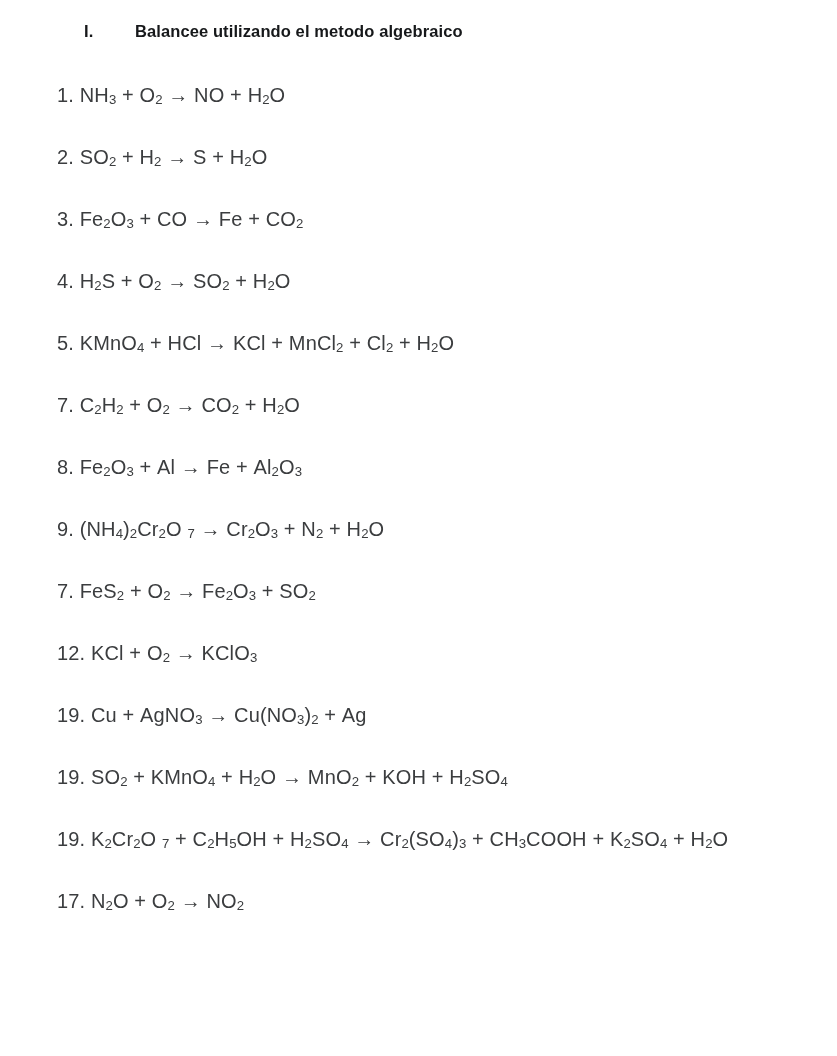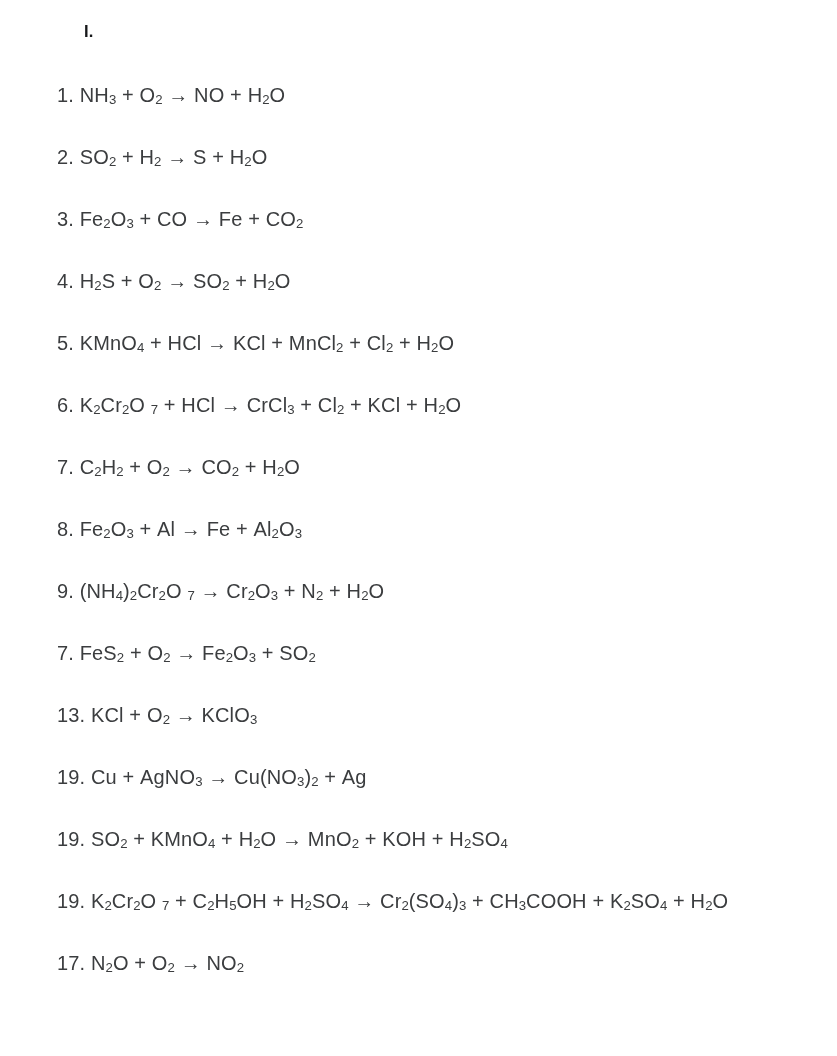--- a/index.html
+++ b/index.html
@@ -66,33 +66,33 @@
     letter-spacing: 0;
   }
 </style>
 </head>
 <body>
 
 <div class="page">
 
   <div class="heading">
     <span class="heading-marker">I.</span>
+    <span class="heading-text">Balancee utilizando el metodo algebraico</span>
   </div>
 
   <div class="eq-list">
       <div class="eq-item"><span class="eq-text">1.</span><span>&nbsp;</span><span class="eq-text">NH<sub>3</sub>&nbsp;+&nbsp;O<sub>2</sub>&nbsp;→&nbsp;NO&nbsp;+&nbsp;H<sub>2</sub>O</span></div>
       <div class="eq-item"><span class="eq-text">2.</span><span>&nbsp;</span><span class="eq-text">SO<sub>2</sub>&nbsp;+&nbsp;H<sub>2</sub>&nbsp;→&nbsp;S&nbsp;+&nbsp;H<sub>2</sub>O</span></div>
       <div class="eq-item"><span class="eq-text">3.</span><span>&nbsp;</span><span class="eq-text">Fe<sub>2</sub>O<sub>3</sub>&nbsp;+&nbsp;CO&nbsp;→&nbsp;Fe&nbsp;+&nbsp;CO<sub>2</sub></span></div>
       <div class="eq-item"><span class="eq-text">4.</span><span>&nbsp;</span><span class="eq-text">H<sub>2</sub>S&nbsp;+&nbsp;O<sub>2</sub>&nbsp;→&nbsp;SO<sub>2</sub>&nbsp;+&nbsp;H<sub>2</sub>O</span></div>
       <div class="eq-item"><span class="eq-text">5.</span><span>&nbsp;</span><span class="eq-text">KMnO<sub>4</sub>&nbsp;+&nbsp;HCl&nbsp;→&nbsp;KCl&nbsp;+&nbsp;MnCl<sub>2</sub>&nbsp;+&nbsp;Cl<sub>2</sub>&nbsp;+&nbsp;H<sub>2</sub>O</span></div>
-      <div class="eq-item"><span class="eq-text">6.</span><span>&nbsp;</span><span class="eq-text">K<sub>2</sub>Cr<sub>2</sub>O&nbsp;<sub>7</sub>&nbsp;+&nbsp;HCl&nbsp;→&nbsp;CrCl<sub>3</sub>&nbsp;+&nbsp;Cl<sub>2</sub>&nbsp;+&nbsp;KCl&nbsp;+&nbsp;H<sub>2</sub>O</span></div>
       <div class="eq-item"><span class="eq-text">7.</span><span>&nbsp;</span><span class="eq-text">C<sub>2</sub>H<sub>2</sub>&nbsp;+&nbsp;O<sub>2</sub>&nbsp;→&nbsp;CO<sub>2</sub>&nbsp;+&nbsp;H<sub>2</sub>O</span></div>
       <div class="eq-item"><span class="eq-text">8.</span><span>&nbsp;</span><span class="eq-text">Fe<sub>2</sub>O<sub>3</sub>&nbsp;+&nbsp;Al&nbsp;→&nbsp;Fe&nbsp;+&nbsp;Al<sub>2</sub>O<sub>3</sub></span></div>
       <div class="eq-item"><span class="eq-text">9.</span><span>&nbsp;</span><span class="eq-text">(NH<sub>4</sub>)<sub>2</sub>Cr<sub>2</sub>O&nbsp;<sub>7</sub>&nbsp;→&nbsp;Cr<sub>2</sub>O<sub>3</sub>&nbsp;+&nbsp;N<sub>2</sub>&nbsp;+&nbsp;H<sub>2</sub>O</span></div>
       <div class="eq-item"><span class="eq-text">7.</span><span>&nbsp;</span><span class="eq-text">FeS<sub>2</sub>&nbsp;+&nbsp;O<sub>2</sub>&nbsp;→&nbsp;Fe<sub>2</sub>O<sub>3</sub>&nbsp;+&nbsp;SO<sub>2</sub></span></div>
-      <div class="eq-item"><span class="eq-text">13.</span><span>&nbsp;</span><span class="eq-text">KCl&nbsp;+&nbsp;O<sub>2</sub>&nbsp;→&nbsp;KClO<sub>3</sub></span></div>
+      <div class="eq-item"><span class="eq-text">12.</span><span>&nbsp;</span><span class="eq-text">KCl&nbsp;+&nbsp;O<sub>2</sub>&nbsp;→&nbsp;KClO<sub>3</sub></span></div>
       <div class="eq-item"><span class="eq-text">19.</span><span>&nbsp;</span><span class="eq-text">Cu&nbsp;+&nbsp;AgNO<sub>3</sub>&nbsp;→&nbsp;Cu(NO<sub>3</sub>)<sub>2</sub>&nbsp;+&nbsp;Ag</span></div>
       <div class="eq-item"><span class="eq-text">19.</span><span>&nbsp;</span><span class="eq-text">SO<sub>2</sub>&nbsp;+&nbsp;KMnO<sub>4</sub>&nbsp;+&nbsp;H<sub>2</sub>O&nbsp;→&nbsp;MnO<sub>2</sub>&nbsp;+&nbsp;KOH&nbsp;+&nbsp;H<sub>2</sub>SO<sub>4</sub></span></div>
       <div class="eq-item"><span class="eq-text">19.</span><span>&nbsp;</span><span class="eq-text">K<sub>2</sub>Cr<sub>2</sub>O&nbsp;<sub>7</sub>&nbsp;+&nbsp;C<sub>2</sub>H<sub>5</sub>OH&nbsp;+&nbsp;H<sub>2</sub>SO<sub>4</sub>&nbsp;→&nbsp;Cr<sub>2</sub>(SO<sub>4</sub>)<sub>3</sub>&nbsp;+&nbsp;CH<sub>3</sub>COOH&nbsp;+&nbsp;K<sub>2</sub>SO<sub>4</sub>&nbsp;+&nbsp;H<sub>2</sub>O</span></div>
       <div class="eq-item"><span class="eq-text">17.</span><span>&nbsp;</span><span class="eq-text">N<sub>2</sub>O&nbsp;+&nbsp;O<sub>2</sub>&nbsp;→&nbsp;NO<sub>2</sub></span></div>
     </div>
 
 </div>
 
 </body></html>

